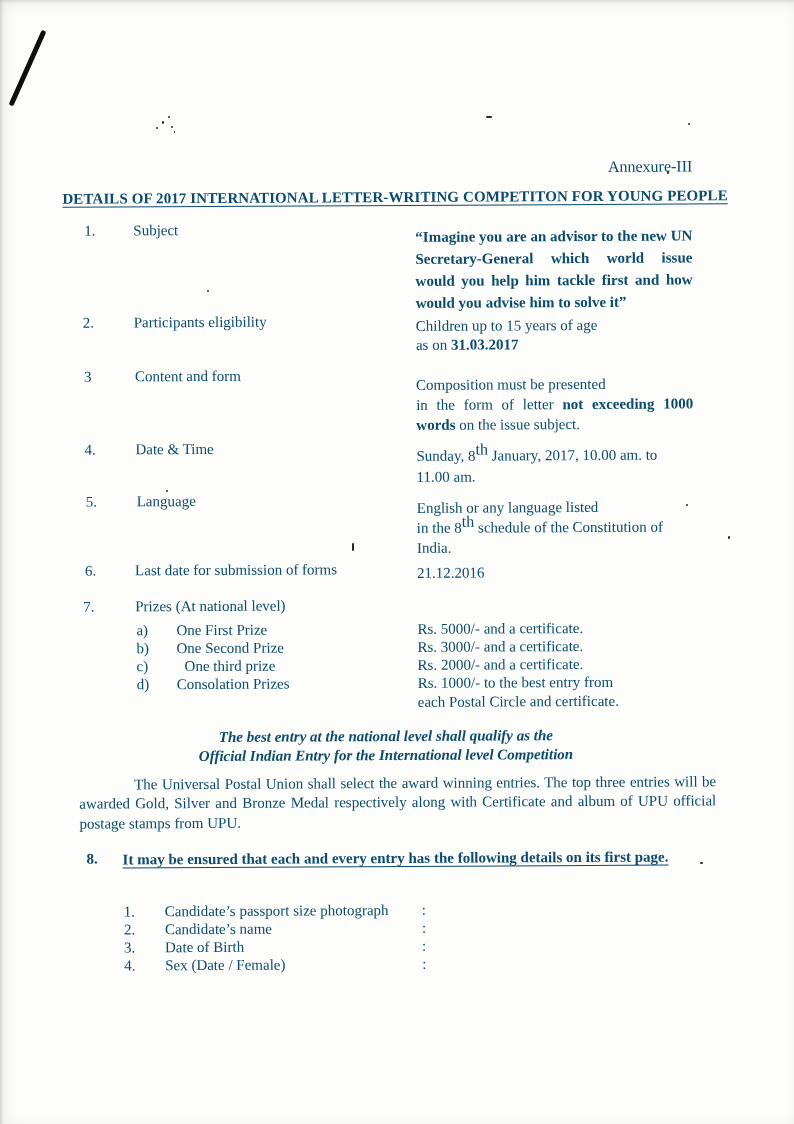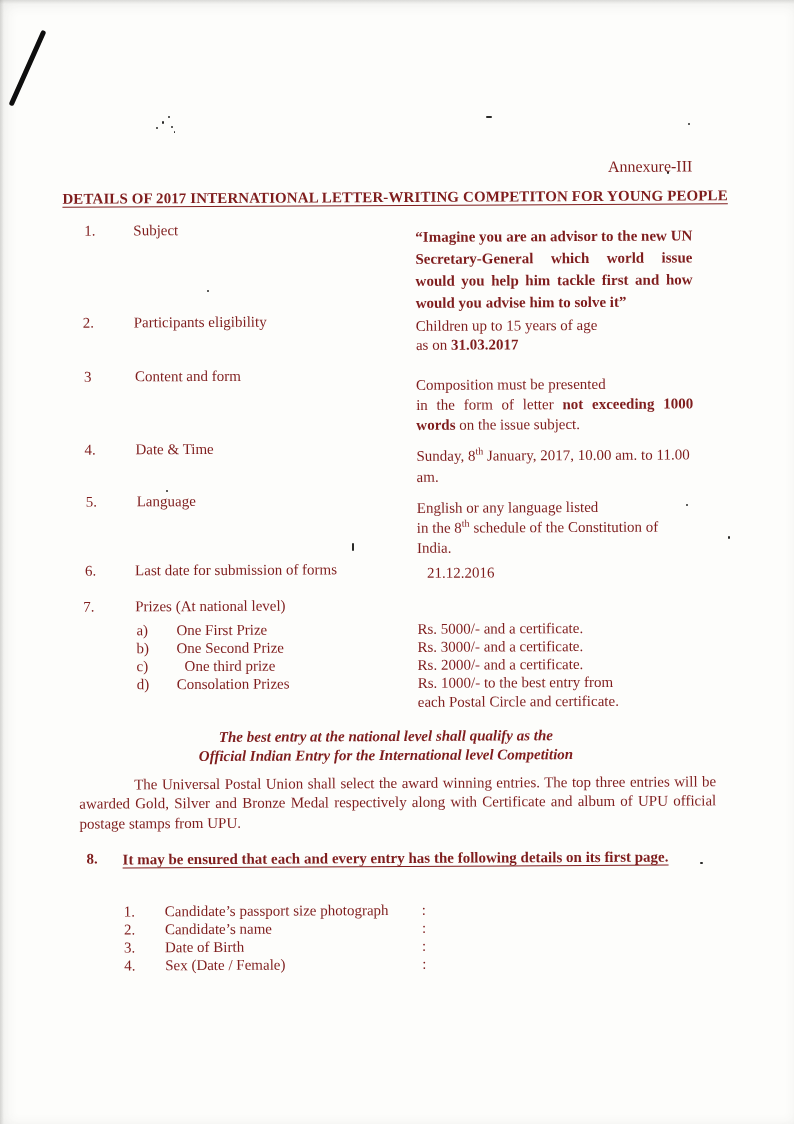--- a/index.html
+++ b/index.html
@@ -4,21 +4,21 @@
 <style>
   html, body { margin: 0; padding: 0; }
   body { background: #e9e8e5; }
   .page {
     position: relative;
     width: 794px;
     height: 1124px;
     background: #fdfdfb;
     overflow: hidden;
     font-family: "Liberation Serif", "DejaVu Serif", serif;
-    color: #7f1d1d;
+    color: #0c4a6e;
     box-shadow: inset 4px 3px 14px rgba(60,60,55,0.10);
   }
   .content {
     position: absolute;
     inset: 0;
     transform: rotate(-0.3deg);
     transform-origin: 50% 50%;
     font-size: 15px;
     line-height: 19px;
   }
@@ -32,21 +32,21 @@
     letter-spacing: 0.1px;
     text-decoration: underline;
     text-underline-offset: 3px;
   }
   .num { }
   .num-bold { font-weight: bold; }
   .label { }
   .val { width: 277px; }
   .val-bold { font-weight: bold; text-align: justify; line-height: 22px; }
   .justify { text-align: justify; }
-  sup { font-size: 10px; line-height: 0; }
+  sup { font-size: 16px; line-height: 0; }
   .note {
     left: 0; width: 770px;
     text-align: center;
     font-weight: bold;
     font-style: italic;
     line-height: 19px;
   }
   .paragraph {
     left: 78px; top: 774px; width: 637px;
     text-align: justify;
@@ -134,21 +134,21 @@
 
     <div class="abs num" style="top:491px;left:86px">5.</div>
     <div class="abs label" style="top:491px;left:137px">Language</div>
     <div class="abs" style="top:498px;left:417px;width:272px;line-height:20px">
       <div>English or any language listed</div>
       <div><span>in the 8</span><sup>th</sup><span> schedule of the Constitution of India.</span></div>
     </div>
 
     <div class="abs num" style="top:560px;left:85px">6.</div>
     <div class="abs label" style="top:560px;left:135px">Last date for submission of forms</div>
-    <div class="abs" style="top:564px;left:427px">21.12.2016</div>
+    <div class="abs" style="top:564px;left:417px">21.12.2016</div>
 
     <div class="abs num" style="top:596px;left:83px">7.</div>
     <div class="abs label" style="top:596px;left:135px">Prizes (At national level)</div>
 
     <div>
       <div class="abs" style="top:620px;left:136px">a)</div>
       <div class="abs" style="top:620px;left:176px">One First Prize</div>
       <div class="abs" style="top:620px;left:417px">Rs. 5000/- and a certificate.</div>
     </div>
     <div>

